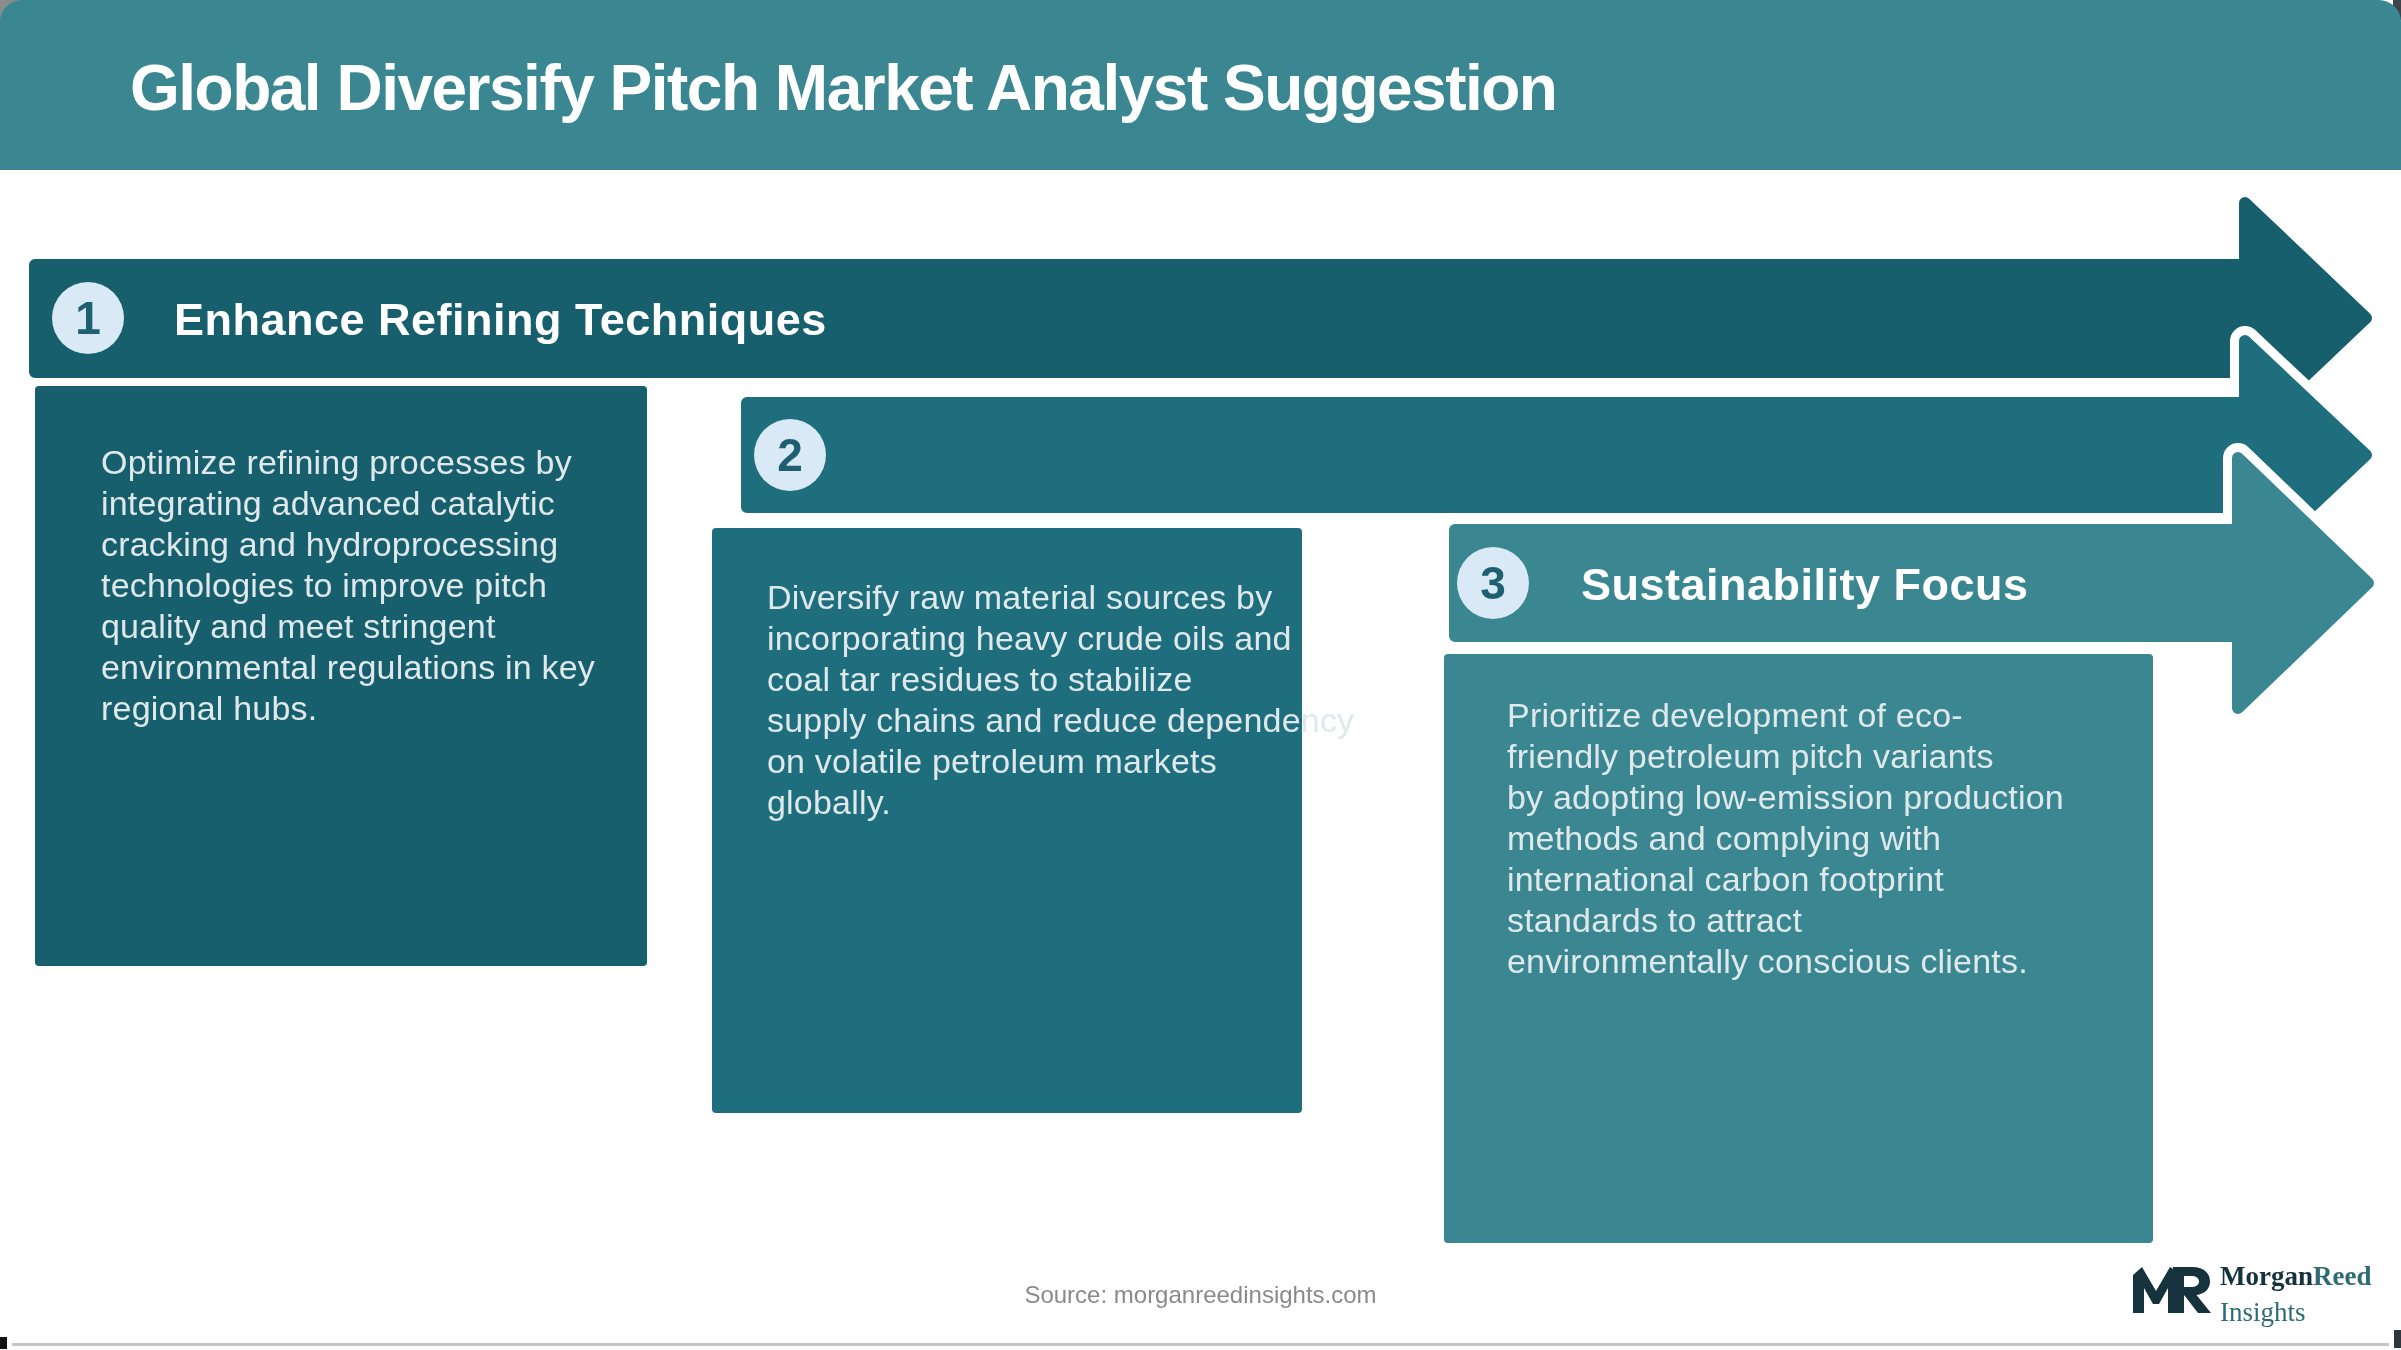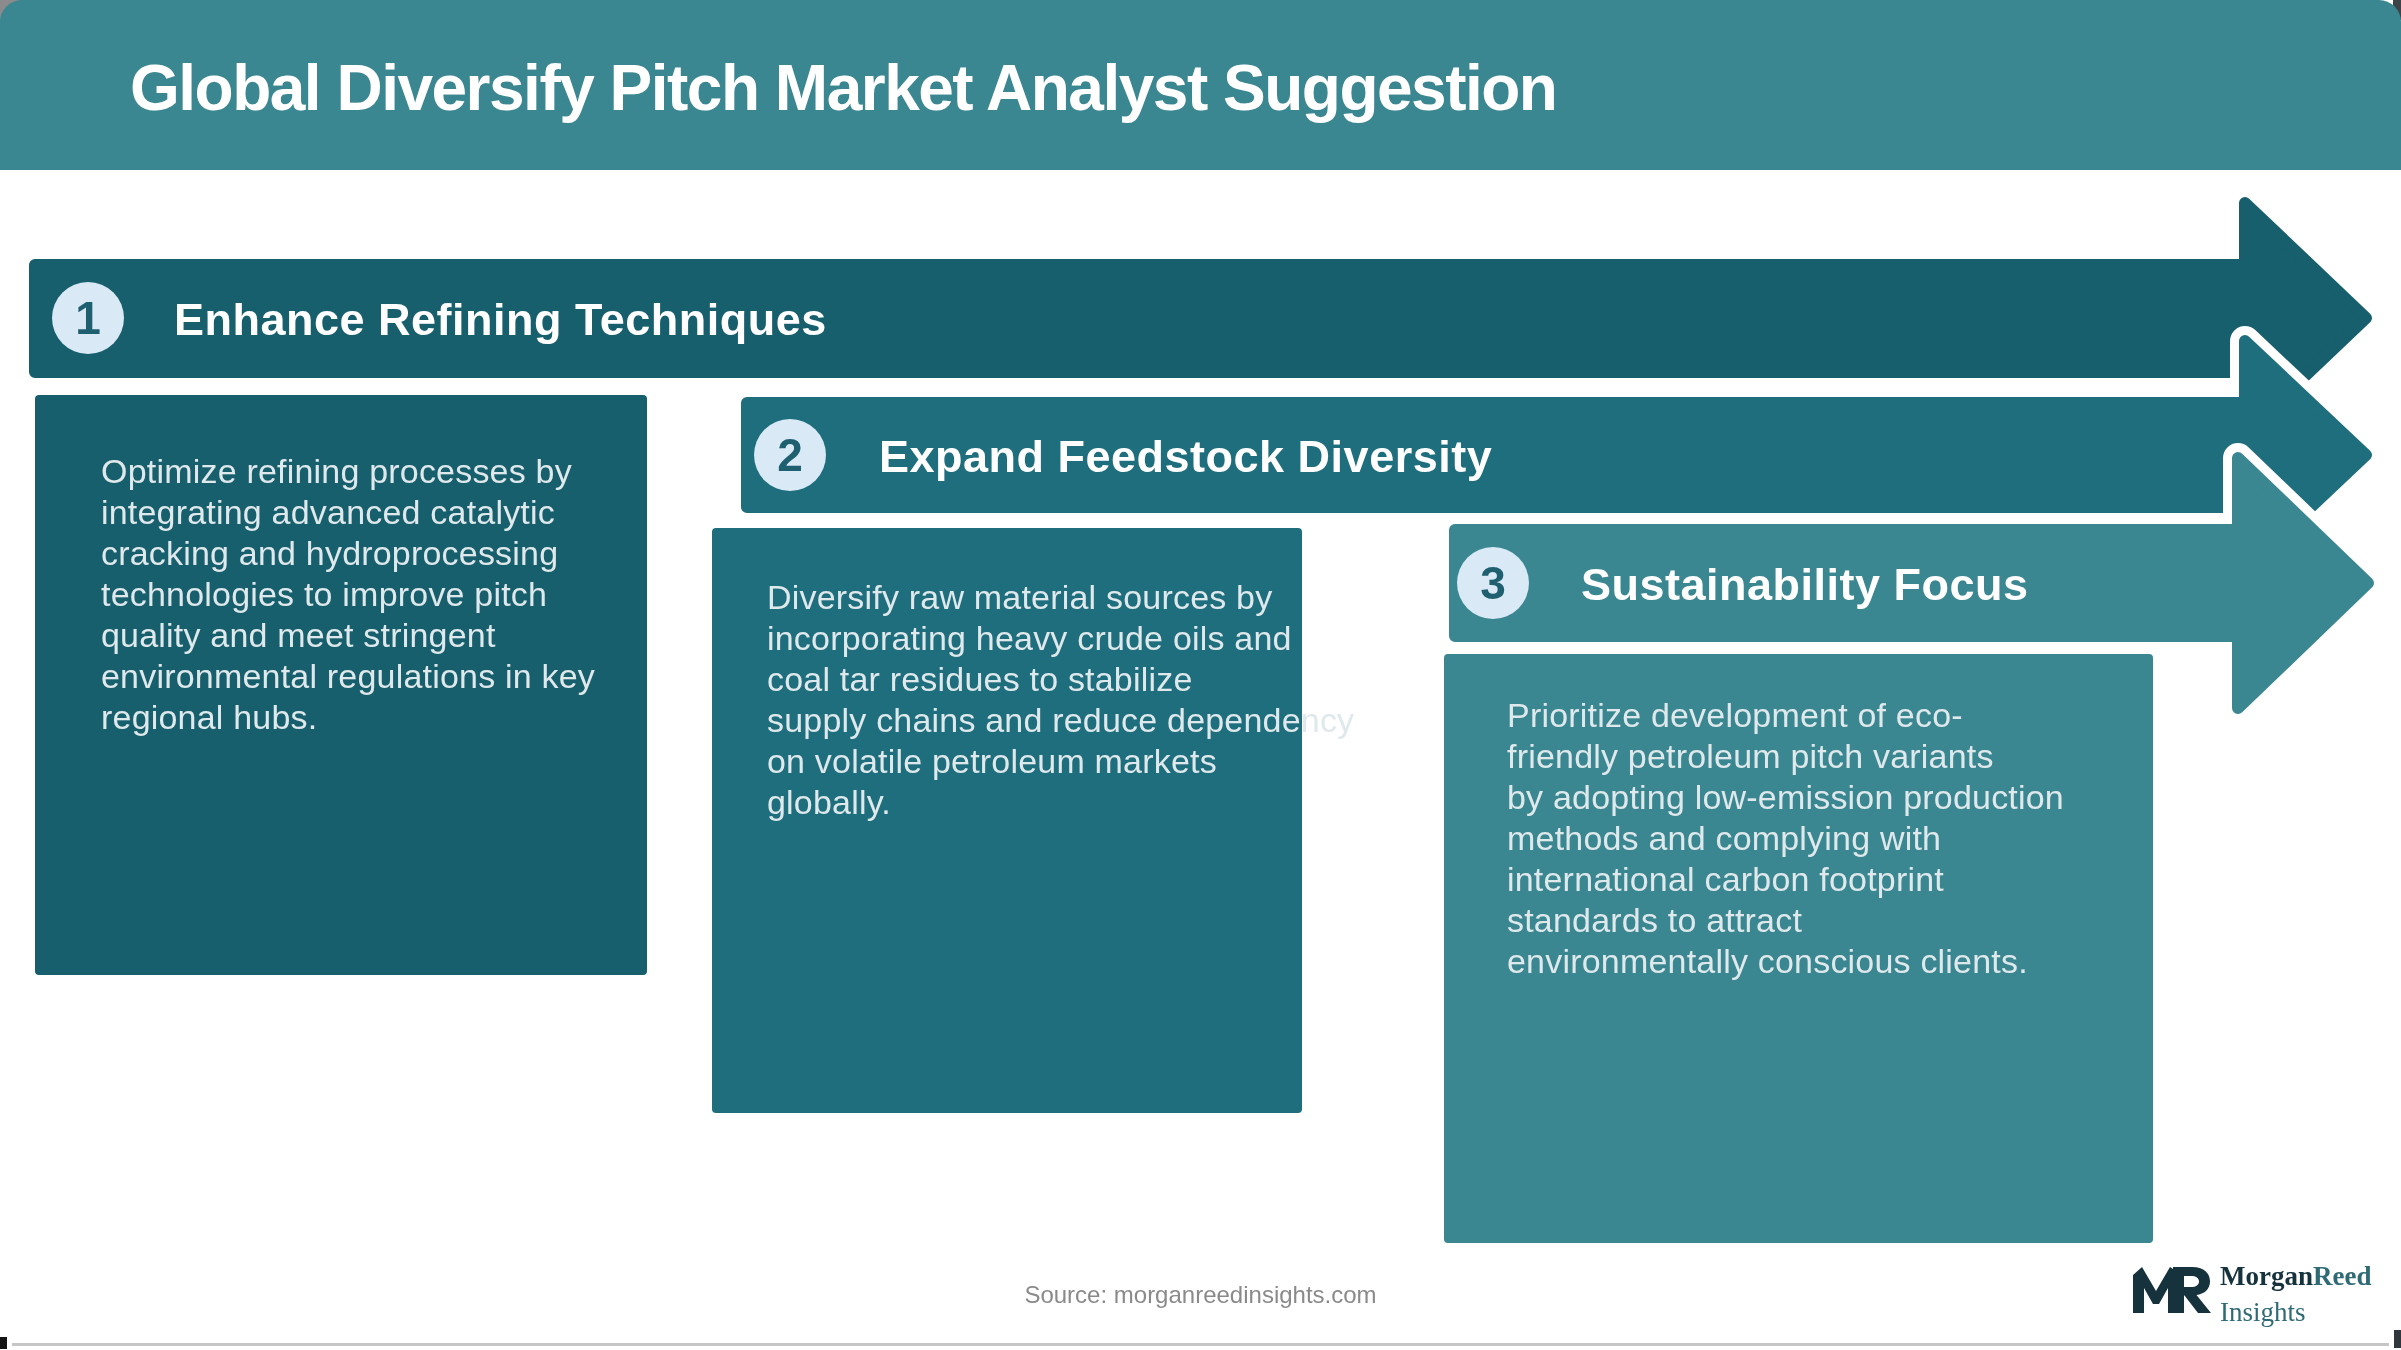--- a/index.html
+++ b/index.html
@@ -44,21 +44,21 @@
   .t1{left:150px;top:320px;}
   .t2{left:855px;top:457px;}
   .t3{left:1557px;top:585px;}
 
   
   .box{position:absolute;border-radius:4px;z-index:1;color:var(--body_text);}
   .box-text{
     font-size:34px;line-height:41px;font-weight:400;white-space:pre;
     letter-spacing:0.2px;
   }
-  .b1{left:35px;top:395px;width:612px;height:580px;background:var(--step1);}
+  .b1{left:35px;top:386px;width:612px;height:580px;background:var(--step1);}
   .b1 .box-text{padding:56px 0 0 66px;}
   .b2{left:712px;top:528px;width:590px;height:585px;background:var(--step2);}
   .b2 .box-text{padding:49px 0 0 55px;}
   .b3{left:1444px;top:654px;width:709px;height:589px;background:var(--step3);}
   .b3 .box-text{padding:41px 0 0 63px;}
 
   
   .source{
     position:absolute;left:0;top:1281px;width:2401px;text-align:center;
     color:var(--source_text);font-size:24px;z-index:2;
@@ -96,21 +96,20 @@
   </svg>
 
   <div class="step-circle c1">
     <span>1</span>
   </div>
   <div class="step-title t1">Enhance Refining Techniques</div>
 
   <div class="step-circle c2">
     <span>2</span>
   </div>
-  <div class="step-title t2">Expand Feedstock Diversity</div>
 
   <div class="step-circle c3">
     <span>3</span>
   </div>
   <div class="step-title t3">Sustainability Focus</div>
 
   <div class="box b1">
     <div class="box-text">Optimize refining processes by
 integrating advanced catalytic
 cracking and hydroprocessing

